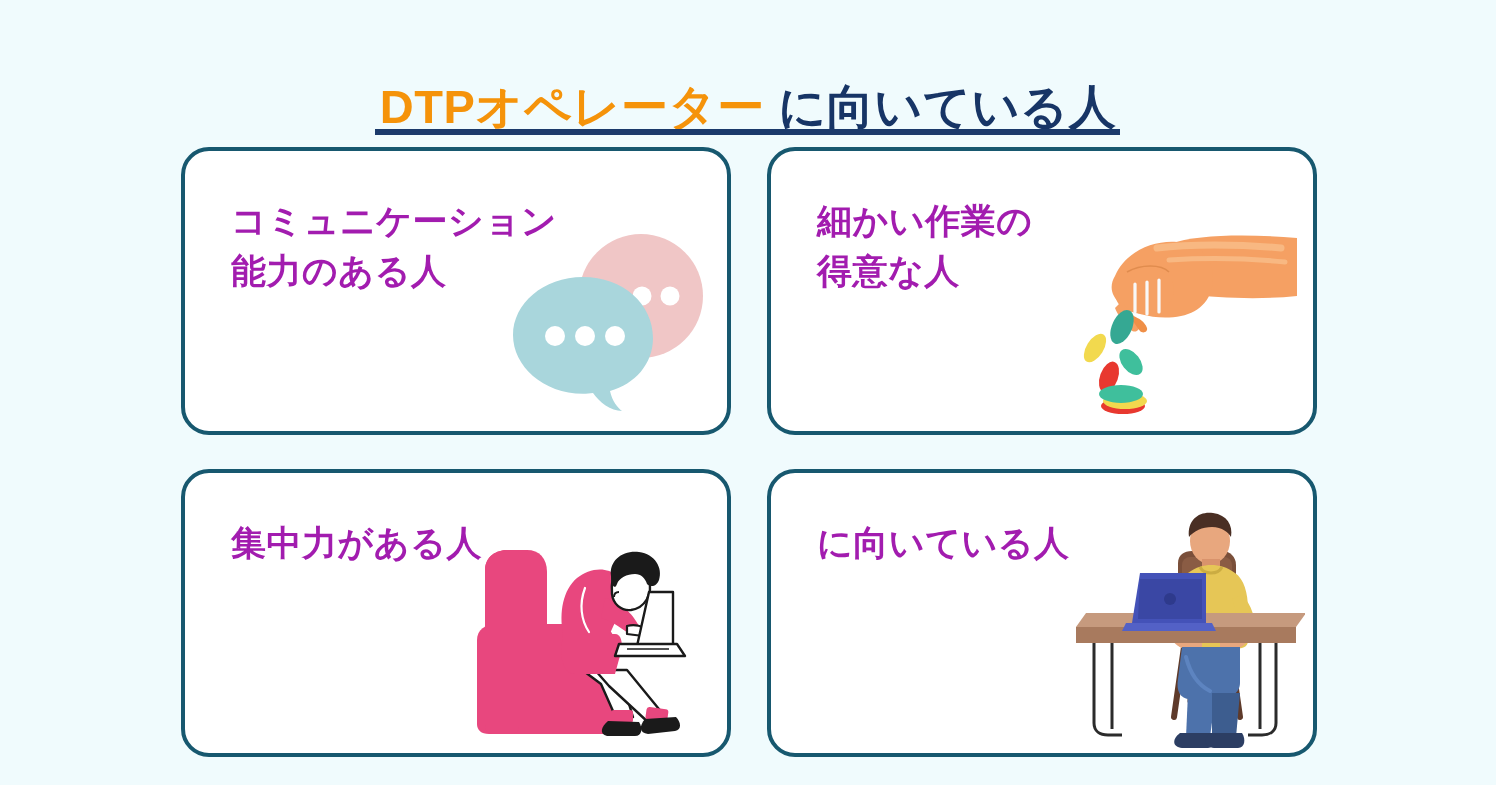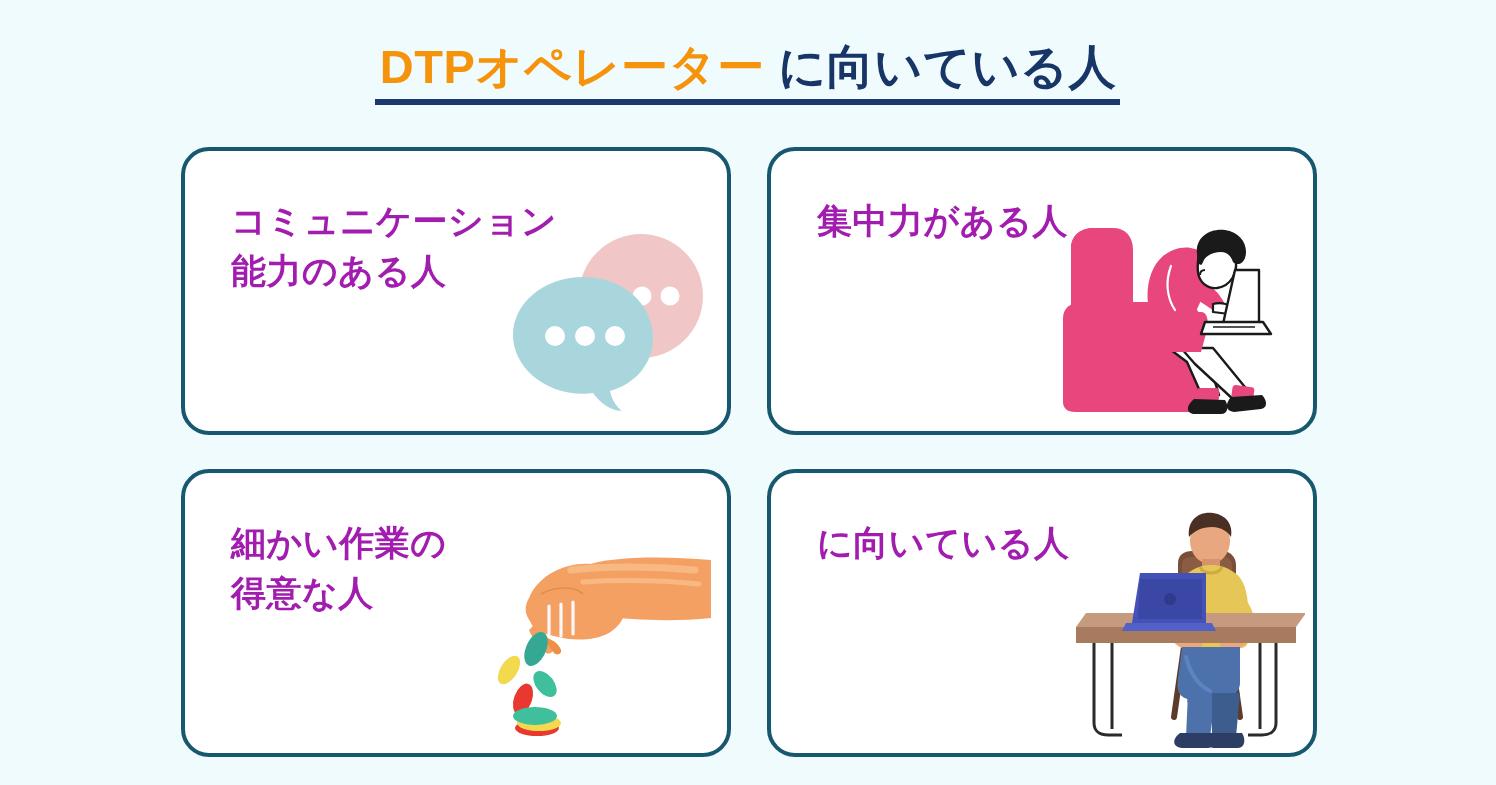--- a/index.html
+++ b/index.html
@@ -19,26 +19,27 @@
   .title-wrap {
     position: absolute;
     left: 0;
     top: 42px;
     width: 1496px;
     text-align: center;
   }
   .title-line {
     display: inline-block;
     position: relative;
-    padding-bottom: 14px;
+    padding-bottom: 4px;
     white-space: nowrap;
     font-size: 47px;
     font-weight: 700;
     letter-spacing: 0.5px;
     line-height: 1.05;
+    margin-top: 40px;
   }
   .title-line::after {
     content: "";
     position: absolute;
     left: -5px;
     right: -4px;
     bottom: 0;
     height: 6px;
     background: #1b3a6b;
   }
@@ -129,20 +130,60 @@
                  C32 165.7 2 138 2 107
                  C2 76 32 49 72 49 Z" fill="#a9d6dc"></path>
         <circle cx="44" cy="108" r="10" fill="#ffffff"></circle>
         <circle cx="74" cy="108" r="10" fill="#ffffff"></circle>
         <circle cx="104" cy="108" r="10" fill="#ffffff"></circle>
       </svg>
     </div>
   </div>
 
   <div class="card">
+    <div class="card-label">細かい作業の
+得意な人</div>
+    <div class="card-art art-hand">
+      <svg viewBox="0 0 250 205" width="250" height="205" xmlns="http://www.w3.org/2000/svg">
+
+        <path d="M120 20 C150 10 200 10 248 14 L248 72 C210 76 168 74 140 70 Z" fill="#f5a063"></path>
+
+        <path d="M66 52 C76 28 104 16 128 18 C152 20 164 34 164 54
+                 C164 74 152 88 132 92 C112 96 86 92 72 80 C62 72 60 62 66 52 Z" fill="#f5a063"></path>
+
+        <path d="M108 24 C140 20 188 20 232 24" fill="none" stroke="#f8b882" stroke-width="7" stroke-linecap="round"></path>
+        <path d="M120 36 C152 34 196 34 236 38" fill="none" stroke="#f8b882" stroke-width="5" stroke-linecap="round"></path>
+
+        <path d="M72 50 C86 42 108 42 118 50 C128 58 126 74 118 82
+                 C108 92 86 92 74 84 C64 78 62 58 72 50 Z" fill="#f5a063"></path>
+        <path d="M78 48 C92 40 112 40 120 48" fill="none" stroke="#e08c4e" stroke-width="1.6"></path>
+
+        <path d="M86 60 L86 88" stroke="#f8f8f8" stroke-width="3.2" stroke-linecap="round"></path>
+        <path d="M98 58 L98 90" stroke="#f8f8f8" stroke-width="3.2" stroke-linecap="round"></path>
+        <path d="M110 56 L110 88" stroke="#f8f8f8" stroke-width="3.2" stroke-linecap="round"></path>
+
+        <path d="M72 78 C78 84 86 92 90 100 C92 106 86 110 82 106
+                 C74 98 68 90 66 84 Z" fill="#f5a063"></path>
+        <path d="M84 92 C90 94 96 98 98 104 C99 108 94 110 91 107
+                 C87 102 84 97 82 94 Z" fill="#ef8f47"></path>
+
+        <ellipse cx="73" cy="103" rx="10" ry="18" transform="rotate(24 73 103)" fill="#35a893"></ellipse>
+
+        <ellipse cx="46" cy="124" rx="8.5" ry="16" transform="rotate(32 46 124)" fill="#f2d94e"></ellipse>
+        <ellipse cx="82" cy="138" rx="9" ry="15" transform="rotate(-38 82 138)" fill="#3fbf9c"></ellipse>
+        <ellipse cx="60" cy="153" rx="9" ry="16" transform="rotate(20 60 153)" fill="#e8382f"></ellipse>
+
+        <ellipse cx="74" cy="182" rx="22" ry="8" fill="#e8382f"></ellipse>
+        <ellipse cx="76" cy="177" rx="22" ry="8" fill="#f2d94e"></ellipse>
+        <ellipse cx="72" cy="170" rx="22" ry="9" fill="#3fbf9c"></ellipse>
+      </svg>
+    </div>
+  </div>
+
+  <div class="card">
     <div class="card-label">集中力がある人</div>
     <div class="card-art art-chair">
       <svg viewBox="0 0 250 225" width="250" height="225" xmlns="http://www.w3.org/2000/svg">
 
         <path d="M18 48 C18 34 30 28 40 28 L60 28 C72 28 80 36 80 50
                  L80 128 L18 128 Z" fill="#e8477e"></path>
 
         <path d="M10 118 C10 108 18 102 30 102 L128 102
                  C140 102 148 110 148 124 L148 205
                  C148 210 144 212 138 212 L22 212
@@ -177,60 +218,20 @@
                  C190 64 184 66 180 62 C178 56 174 52 168 52
                  C160 52 152 56 150 62 C148 68 144 64 144 54 Z" fill="#1a1a1a"></path>
 
         <path d="M152 70 C149 70 147 72 147 75" fill="none" stroke="#1a1a1a" stroke-width="2"></path>
 
         <path d="M160 104 C168 102 176 104 180 108 L176 114 L160 112 Z" fill="#ffffff" stroke="#1a1a1a" stroke-width="2.2" stroke-linejoin="round"></path>
 
         <path d="M182 70 L206 70 L206 124 L170 124 Z" fill="#ffffff" stroke="#1a1a1a" stroke-width="2.4" stroke-linejoin="round"></path>
         <path d="M152 122 L210 122 L218 134 L148 134 Z" fill="#ffffff" stroke="#1a1a1a" stroke-width="2.4" stroke-linejoin="round"></path>
         <path d="M160 127 L202 127" stroke="#1a1a1a" stroke-width="1.6"></path>
-      </svg>
-    </div>
-  </div>
-
-  <div class="card">
-    <div class="card-label">細かい作業の
-得意な人</div>
-    <div class="card-art art-hand">
-      <svg viewBox="0 0 250 205" width="250" height="205" xmlns="http://www.w3.org/2000/svg">
-
-        <path d="M120 20 C150 10 200 10 248 14 L248 72 C210 76 168 74 140 70 Z" fill="#f5a063"></path>
-
-        <path d="M66 52 C76 28 104 16 128 18 C152 20 164 34 164 54
-                 C164 74 152 88 132 92 C112 96 86 92 72 80 C62 72 60 62 66 52 Z" fill="#f5a063"></path>
-
-        <path d="M108 24 C140 20 188 20 232 24" fill="none" stroke="#f8b882" stroke-width="7" stroke-linecap="round"></path>
-        <path d="M120 36 C152 34 196 34 236 38" fill="none" stroke="#f8b882" stroke-width="5" stroke-linecap="round"></path>
-
-        <path d="M72 50 C86 42 108 42 118 50 C128 58 126 74 118 82
-                 C108 92 86 92 74 84 C64 78 62 58 72 50 Z" fill="#f5a063"></path>
-        <path d="M78 48 C92 40 112 40 120 48" fill="none" stroke="#e08c4e" stroke-width="1.6"></path>
-
-        <path d="M86 60 L86 88" stroke="#f8f8f8" stroke-width="3.2" stroke-linecap="round"></path>
-        <path d="M98 58 L98 90" stroke="#f8f8f8" stroke-width="3.2" stroke-linecap="round"></path>
-        <path d="M110 56 L110 88" stroke="#f8f8f8" stroke-width="3.2" stroke-linecap="round"></path>
-
-        <path d="M72 78 C78 84 86 92 90 100 C92 106 86 110 82 106
-                 C74 98 68 90 66 84 Z" fill="#f5a063"></path>
-        <path d="M84 92 C90 94 96 98 98 104 C99 108 94 110 91 107
-                 C87 102 84 97 82 94 Z" fill="#ef8f47"></path>
-
-        <ellipse cx="73" cy="103" rx="10" ry="18" transform="rotate(24 73 103)" fill="#35a893"></ellipse>
-
-        <ellipse cx="46" cy="124" rx="8.5" ry="16" transform="rotate(32 46 124)" fill="#f2d94e"></ellipse>
-        <ellipse cx="82" cy="138" rx="9" ry="15" transform="rotate(-38 82 138)" fill="#3fbf9c"></ellipse>
-        <ellipse cx="60" cy="153" rx="9" ry="16" transform="rotate(20 60 153)" fill="#e8382f"></ellipse>
-
-        <ellipse cx="74" cy="182" rx="22" ry="8" fill="#e8382f"></ellipse>
-        <ellipse cx="76" cy="177" rx="22" ry="8" fill="#f2d94e"></ellipse>
-        <ellipse cx="72" cy="170" rx="22" ry="9" fill="#3fbf9c"></ellipse>
       </svg>
     </div>
   </div>
 
   <div class="card">
     <div class="card-label">に向いている人</div>
     <div class="card-art art-desk">
       <svg viewBox="0 0 235 250" width="235" height="250" xmlns="http://www.w3.org/2000/svg">
 
         <path d="M108 62 C108 54 114 50 122 50 L152 50 C160 50 166 56 166 64

